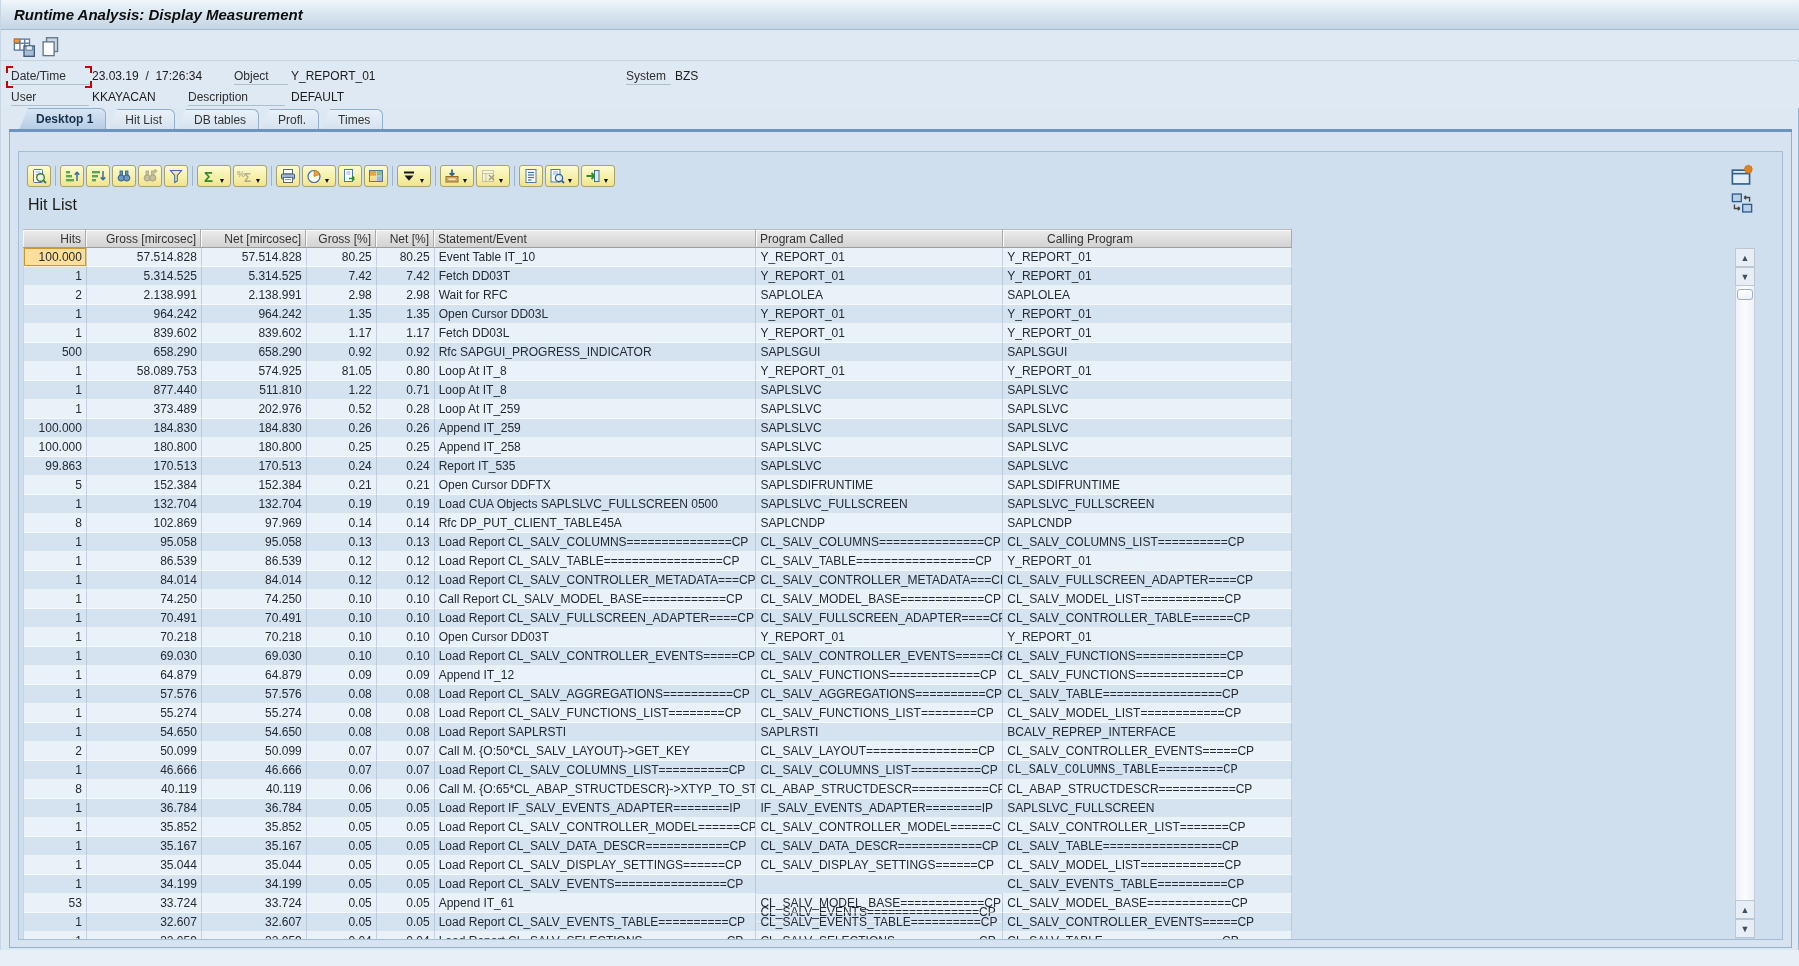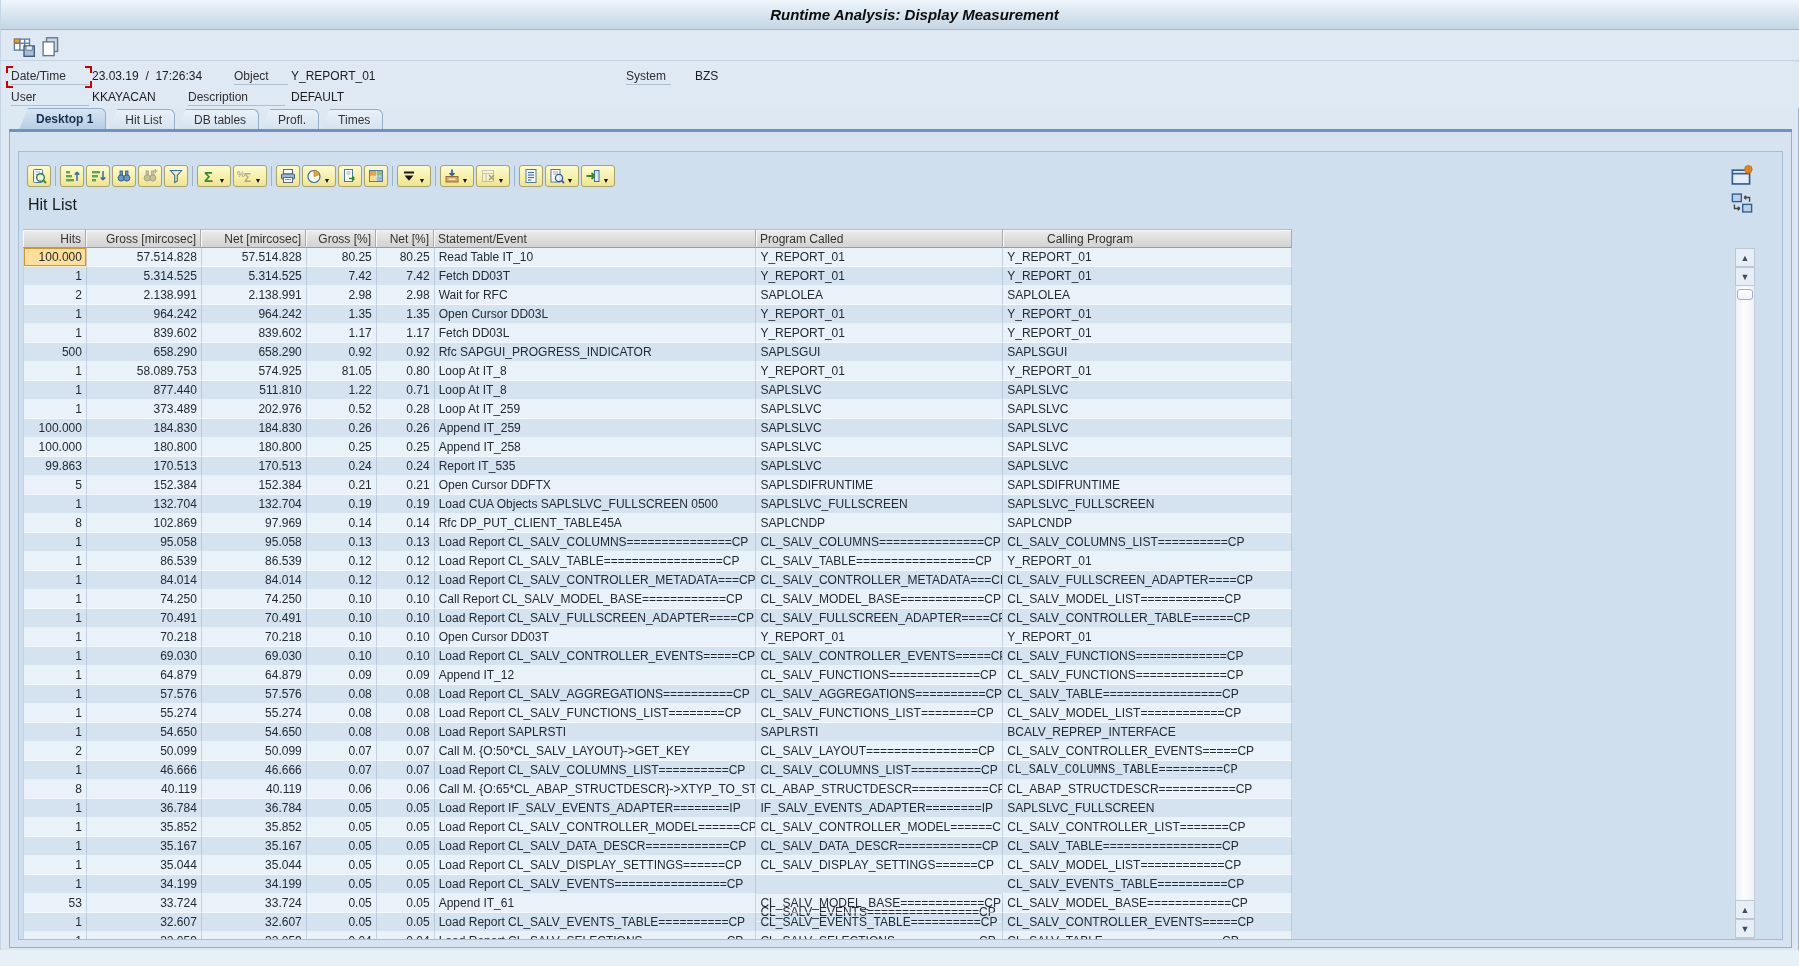--- a/index.html
+++ b/index.html
@@ -8,21 +8,21 @@
 
   
   #window { position:absolute; left:0; top:0; width:1799px; height:950px;
     background:#dde8f2; border-right:1px solid #9ab4cc; border-left:1px solid #c6d6e4; }
 
   
   #titlebar { position:absolute; left:0; top:0; width:1799px; height:30px;
     background:linear-gradient(180deg,#f0f6fb 0%,#dce8f2 40%,#c5d5e4 100%);
     border-bottom:1px solid #a3bace; }
   #titlebar .t { font-size:15px; font-weight:bold; font-style:italic; color:#0d0d0d;
-    line-height:29px; padding-left:28px;text-align:center; }
+    line-height:29px; padding-left:13px; }
 
   
   #apptb { position:absolute; left:0; top:30px; width:1799px; height:31px;
     background:#dfe9f3; border-bottom:1px solid #c6d4e2; }
   .appicon { position:absolute; width:22px; height:22px; top:5px; cursor:pointer; }
 
   
   #infoarea { position:absolute; left:0; top:62px; width:1799px; height:46px; background:#dfe9f3; }
   .flabel { position:absolute; font-size:12px; color:#2e2e2e; border-bottom:1px solid #aebfce; height:16px; }
   .fvalue { position:absolute; font-size:12px; color:#1c1c1c; white-space:pre; }
@@ -126,21 +126,21 @@
         <i class="tl"></i>
         <i class="tr"></i>
         <i class="bl"></i>
         <i class="br"></i>
       </div>
     <span class="flabel" style="left:10px; top:7px; width:78px;">Date/Time</span>
     <span class="fvalue" style="left:91px; top:7px;">23.03.19  /  17:26:34</span>
     <span class="flabel" style="left:233px; top:7px; width:54px;">Object</span>
     <span class="fvalue" style="left:290px; top:7px;">Y_REPORT_01</span>
     <span class="flabel" style="left:625px; top:7px; width:45px;">System</span>
-    <span class="fvalue" style="left:674px; top:7px;margin-left:20px;">BZS</span>
+    <span class="fvalue" style="left:674px; top:7px;">BZS</span>
     <span class="flabel" style="left:10px; top:28px; width:78px;">User</span>
     <span class="fvalue" style="left:91px; top:28px;">KKAYACAN</span>
     <span class="flabel" style="left:187px; top:28px; width:97px;">Description</span>
     <span class="fvalue" style="left:290px; top:28px;">DEFAULT</span>
   </div>
 
   <div id="tabstrip">
     <div class="tab active">Desktop 1</div>
     <div class="tab">Hit List</div>
     <div class="tab">DB tables</div>
@@ -352,21 +352,21 @@
             <div class="hcell" style="width: 247px;">Program Called</div>
             <div class="hcell" style="width: 289px; padding-left: 44px;">Calling Program</div>
           </div>
         <div id="grows">
             <div class="trow light">
               <div class="tcell num hl" style="width: 63px;">100.000</div>
               <div class="tcell num" style="width: 115px;">57.514.828</div>
               <div class="tcell num" style="width: 105px;">57.514.828</div>
               <div class="tcell num" style="width: 70px;">80.25</div>
               <div class="tcell num" style="width: 58px;">80.25</div>
-              <div class="tcell" style="width: 322px;">Read Table IT_10</div>
+              <div class="tcell" style="width: 322px;">Event Table IT_10</div>
               <div class="tcell" style="width: 247px;">Y_REPORT_01</div>
               <div class="tcell" style="width: 289px;">Y_REPORT_01</div>
             </div>
             <div class="trow dark">
               <div class="tcell num" style="width: 63px;">1</div>
               <div class="tcell num" style="width: 115px;">5.314.525</div>
               <div class="tcell num" style="width: 105px;">5.314.525</div>
               <div class="tcell num" style="width: 70px;">7.42</div>
               <div class="tcell num" style="width: 58px;">7.42</div>
               <div class="tcell" style="width: 322px;">Fetch DD03T</div>

